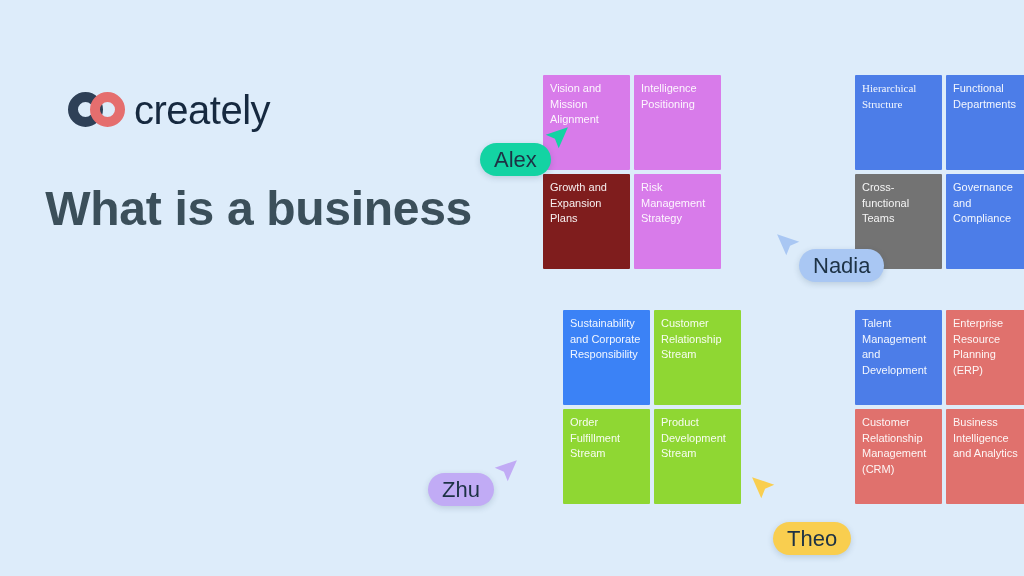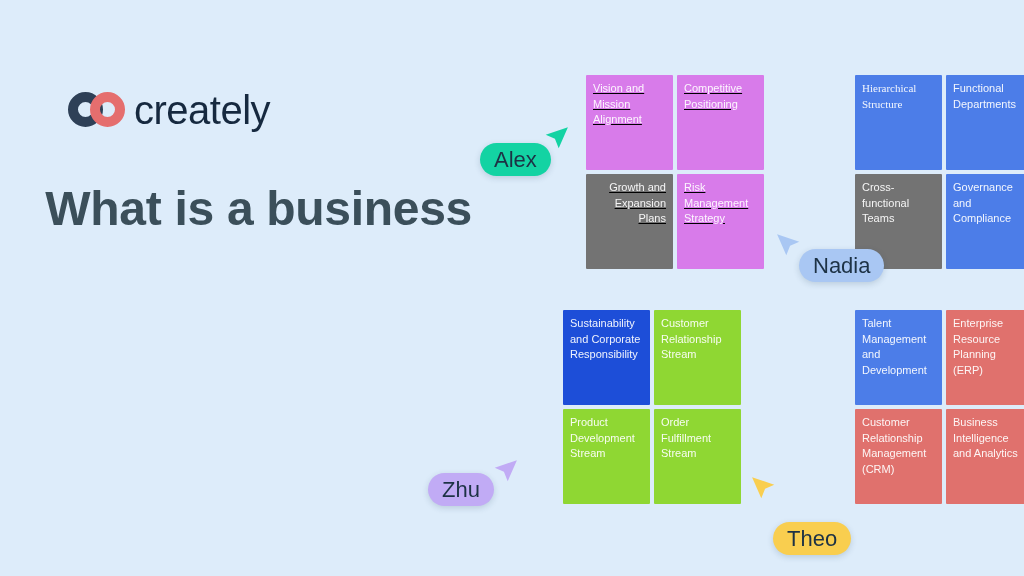--- a/index.html
+++ b/index.html
@@ -51,21 +51,21 @@
   }
 
   
   .grid {
     position: absolute;
     display: grid;
     grid-template-columns: 87px 87px;
     grid-template-rows: 95px 95px;
     gap: 4px;
   }
-  .grid-a { left: 586px; top: 75px; text-decoration: underline; }
+  .grid-a { left: 543px; top: 75px; }
   .grid-b { left: 855px; top: 75px; }
   .grid-c { left: 563px; top: 310px; }
   .grid-d { left: 855px; top: 310px; }
   .cell {
     padding: 6px 7px;
     font-size: 11px;
     line-height: 15.5px;
     color: rgba(255,255,255,0.93);
     border-radius: 1px;
     overflow: hidden;
@@ -107,37 +107,37 @@
     </span>
     <span class="logo-text" style="color: rgb(22, 41, 63);">creately</span>
   </div>
 
   <h1 class="headline" style="color: rgb(59, 79, 90);">
     <span>What is a business</span><br>
   </h1>
 
   <div class="grid grid-a">
     <div class="cell" style="background: rgb(216, 123, 234);">Vision and Mission Alignment</div>
-    <div class="cell" style="background: rgb(216, 123, 234);">Competitive Positioning</div>
-    <div class="cell" style="background: #737373; text-align: right;">Growth and Expansion Plans</div>
+    <div class="cell" style="background: rgb(216, 123, 234);">Intelligence Positioning</div>
+    <div class="cell" style="background: #7f1d1d;">Growth and Expansion Plans</div>
     <div class="cell" style="background: rgb(216, 123, 234);">Risk Management Strategy</div>
   </div>
 
   <div class="grid grid-b">
     <div class="cell" style="background: rgb(76, 125, 232); font-family: Liberation Serif, serif;">Hierarchical Structure</div>
     <div class="cell" style="background: rgb(76, 125, 232);">Functional Departments</div>
     <div class="cell" style="background: #737373;">Cross-functional Teams</div>
     <div class="cell" style="background: rgb(76, 125, 232);">Governance and Compliance</div>
   </div>
 
   <div class="grid grid-c">
-    <div class="cell" style="background: #1d4ed8;">Sustainability and Corporate Responsibility</div>
+    <div class="cell" style="background: #3b82f6;">Sustainability and Corporate Responsibility</div>
     <div class="cell" style="background: rgb(143, 215, 51);">Customer Relationship Stream</div>
+    <div class="cell" style="background: rgb(143, 215, 51);">Order Fulfillment Stream</div>
     <div class="cell" style="background: rgb(143, 215, 51);">Product Development Stream</div>
-    <div class="cell" style="background: rgb(143, 215, 51);">Order Fulfillment Stream</div>
   </div>
 
   <div class="grid grid-d">
     <div class="cell" style="background: rgb(76, 125, 232);">Talent Management and Development</div>
     <div class="cell" style="background: rgb(224, 113, 109);">Enterprise Resource Planning (ERP)</div>
     <div class="cell" style="background: rgb(224, 113, 109);">Customer Relationship Management (CRM)</div>
     <div class="cell" style="background: rgb(224, 113, 109);">Business Intelligence and Analytics</div>
   </div>
 
   <svg id="alex-arrow" class="cursor-arrow" width="26" height="24" viewBox="0 0 24 22" style="color: rgb(19, 211, 163);">

